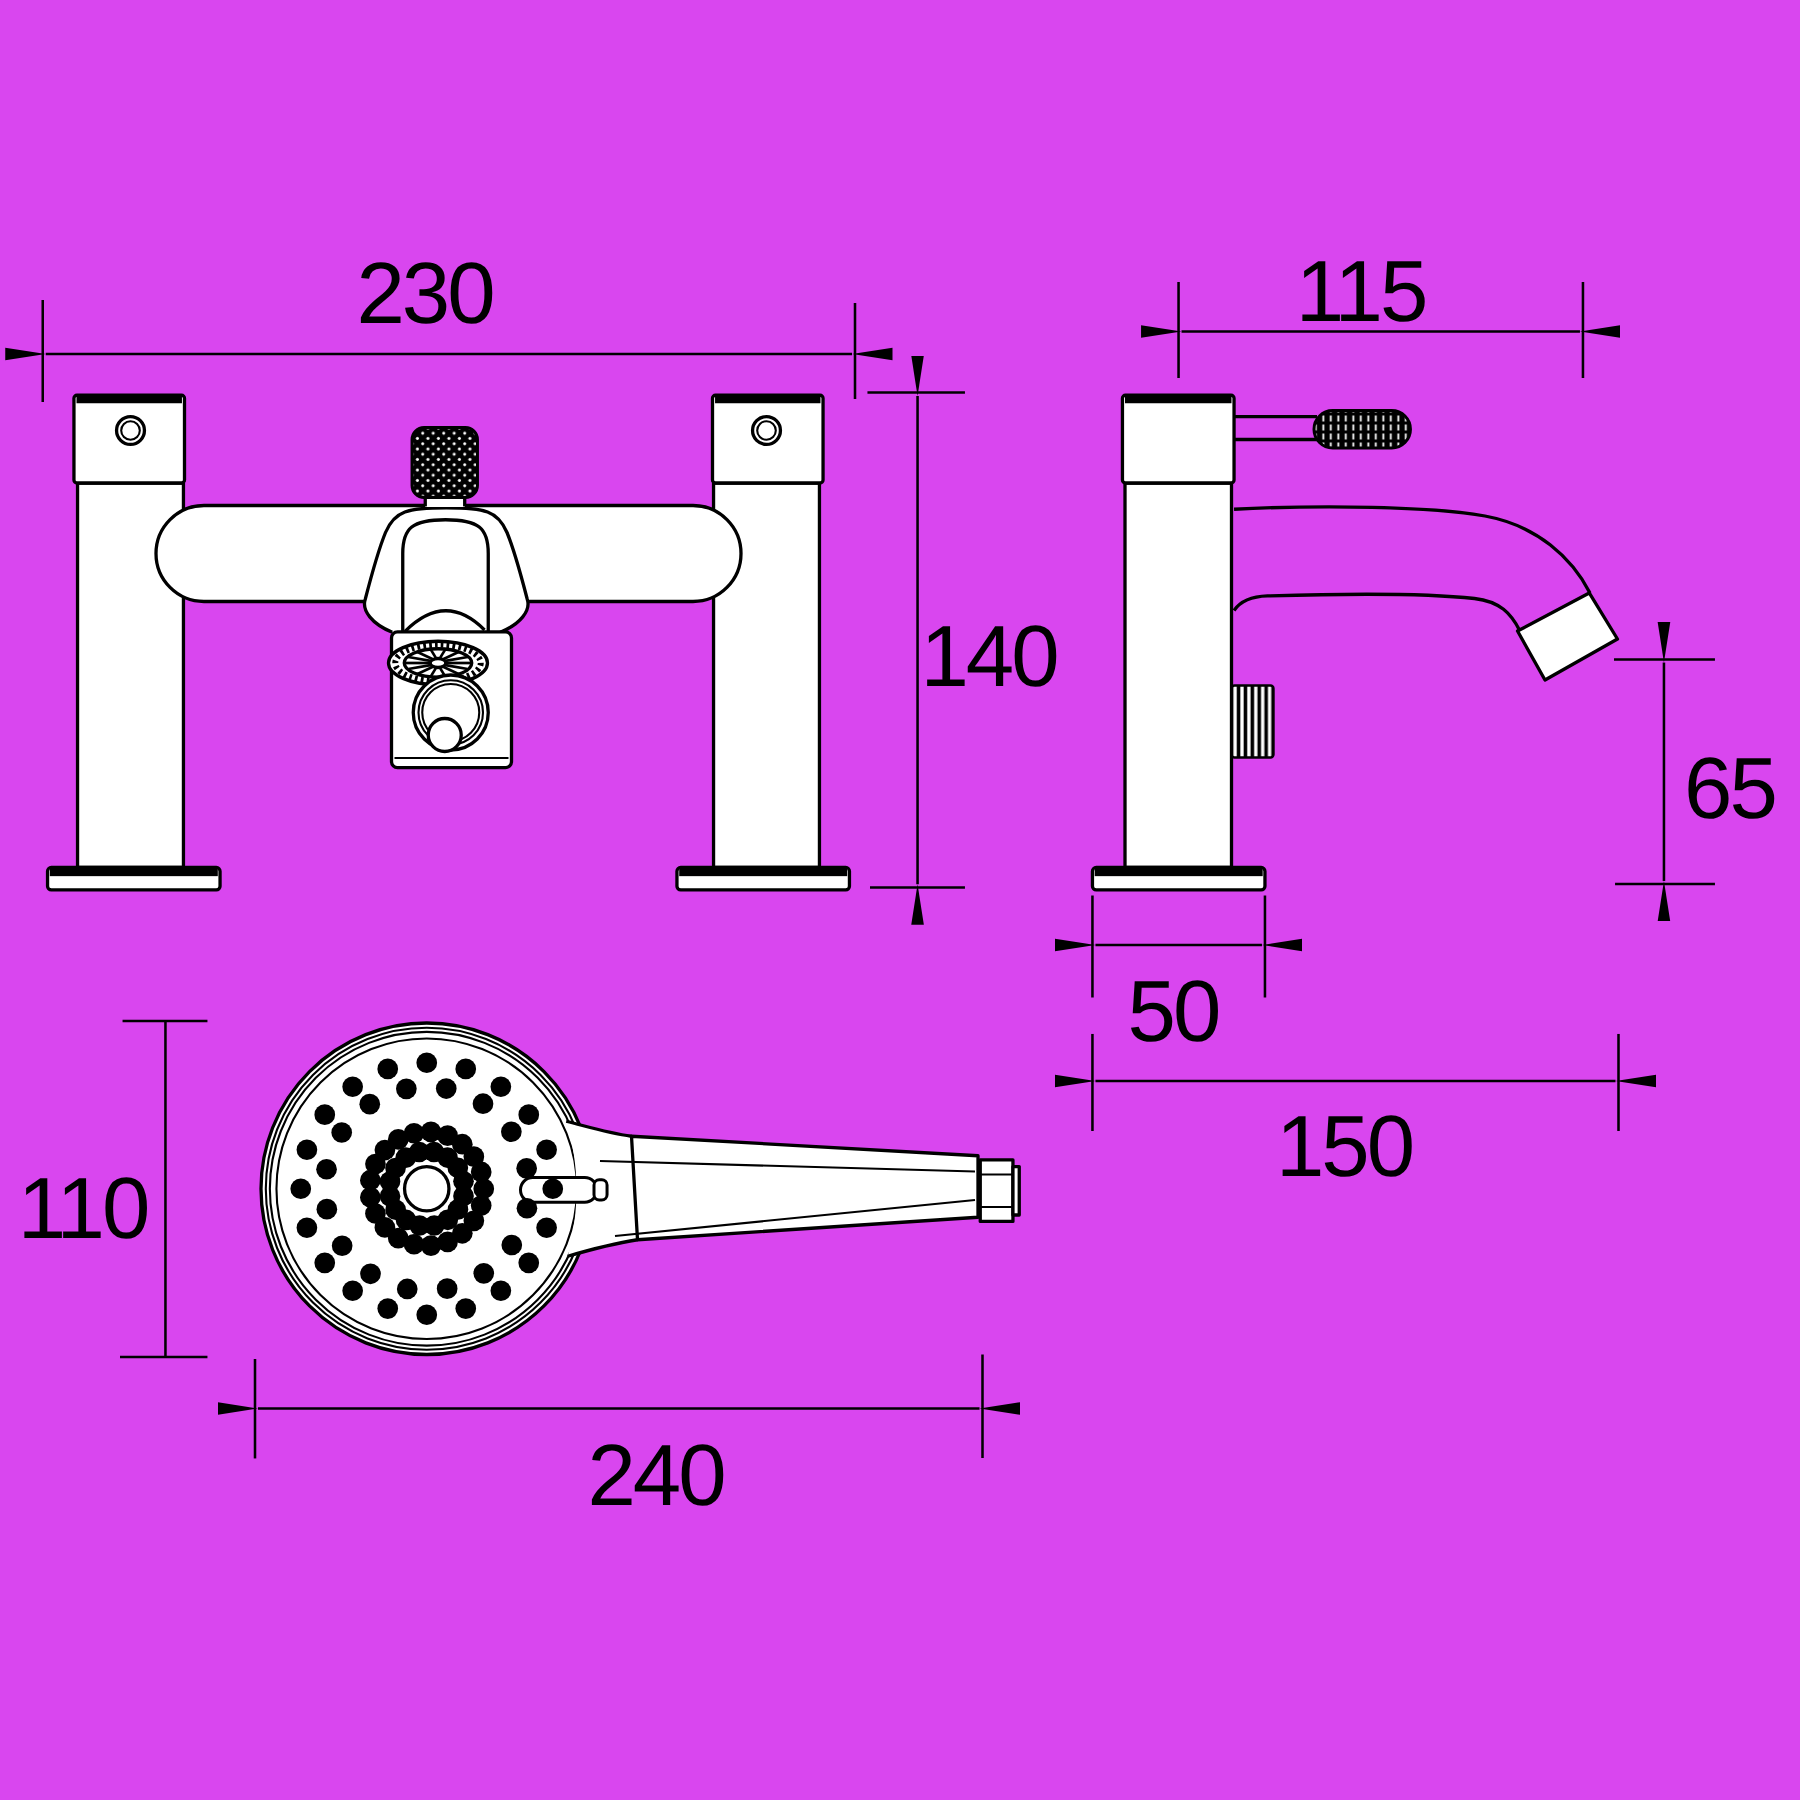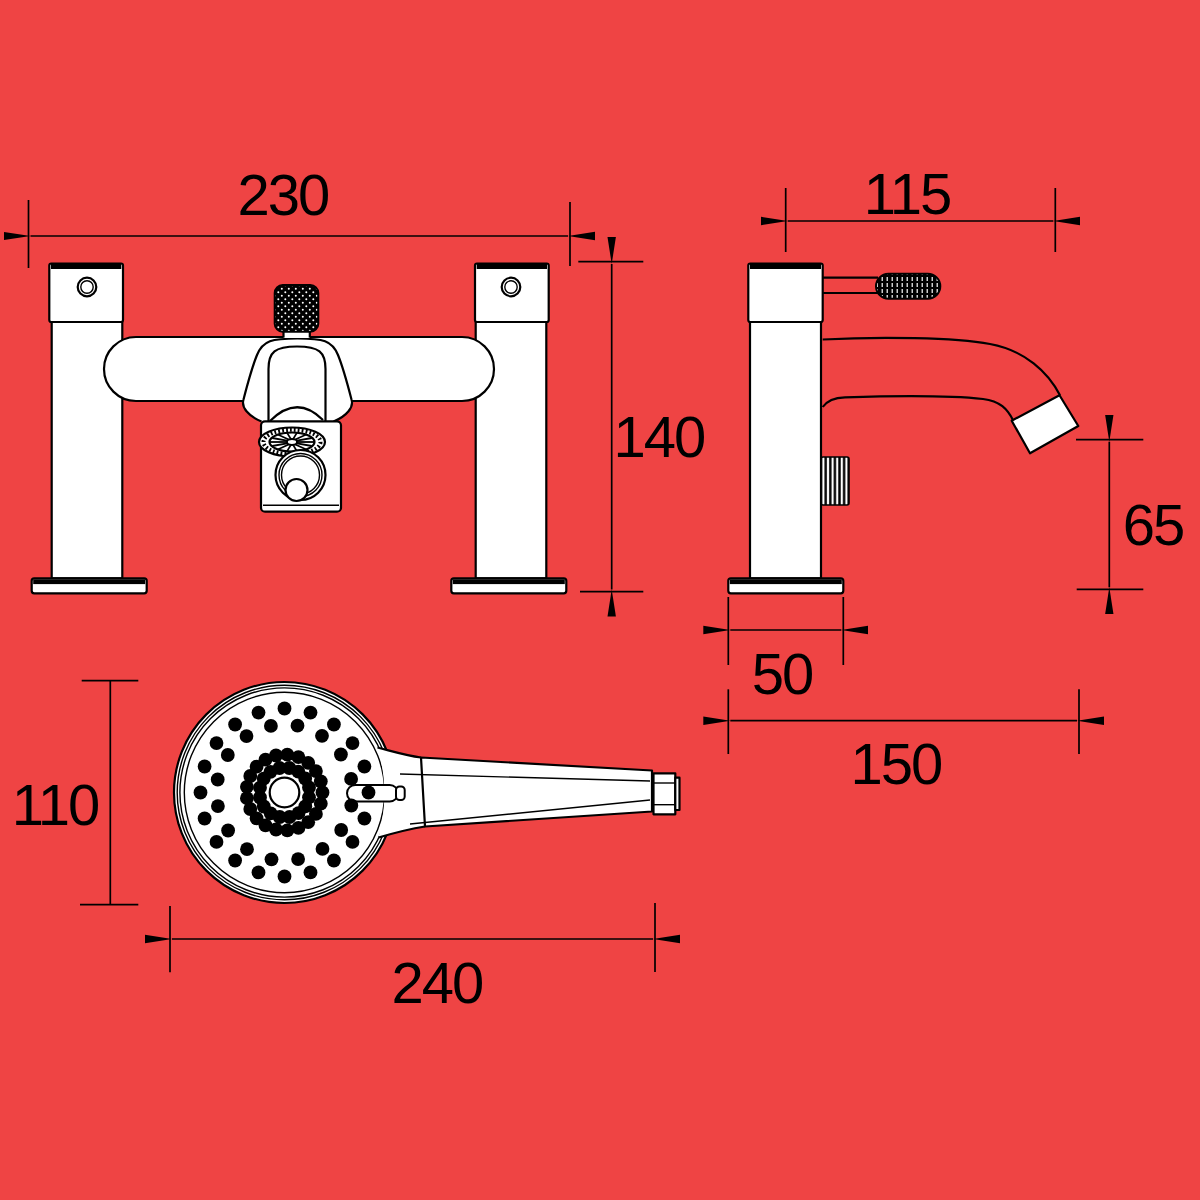--- a/index.html
+++ b/index.html
@@ -1,16 +1,16 @@
 <!DOCTYPE html>
 <html><head>
 <meta charset="utf-8">
 <style>
   html,body{margin:0;padding:0;background:#ffffff;}
-  .stage{width:1200px;height:1200px;position:relative;background:#ef4444;}
+  .stage{width:1200px;height:1200px;position:relative;background:#d946ef;}
   svg{display:block;}
   .outline{fill:#ffffff;stroke:#000;stroke-width:2.2;stroke-linejoin:round;}
   .stroke{fill:none;stroke:#000;stroke-width:2.2;stroke-linejoin:round;}
   .thin{fill:none;stroke:#000;stroke-width:1.4;}
   .heavy{stroke:#000;stroke-width:5;fill:none;}
   .dimline{fill:none;stroke:#000;stroke-width:1.7;}
   .ext{fill:none;stroke:#000;stroke-width:1.7;}
   .dimtext{font-family:"Liberation Sans",sans-serif;font-size:58px;letter-spacing:-2px;
            fill:#000;text-anchor:middle;}
 </style>

